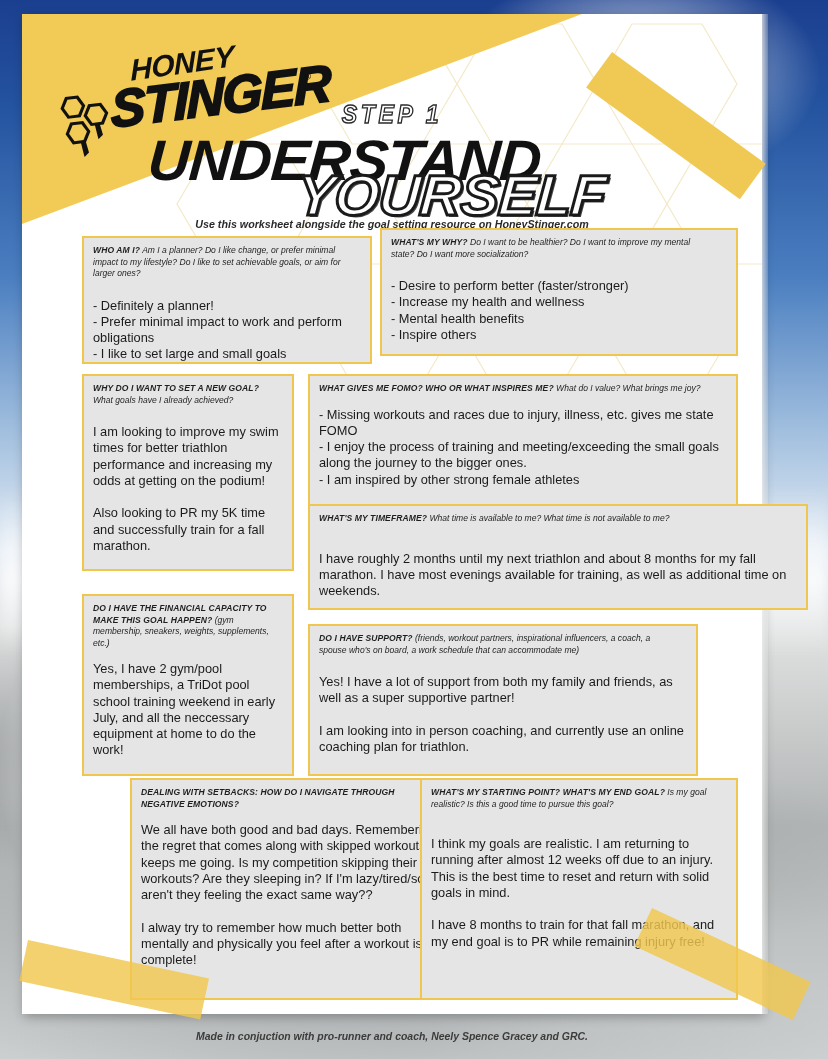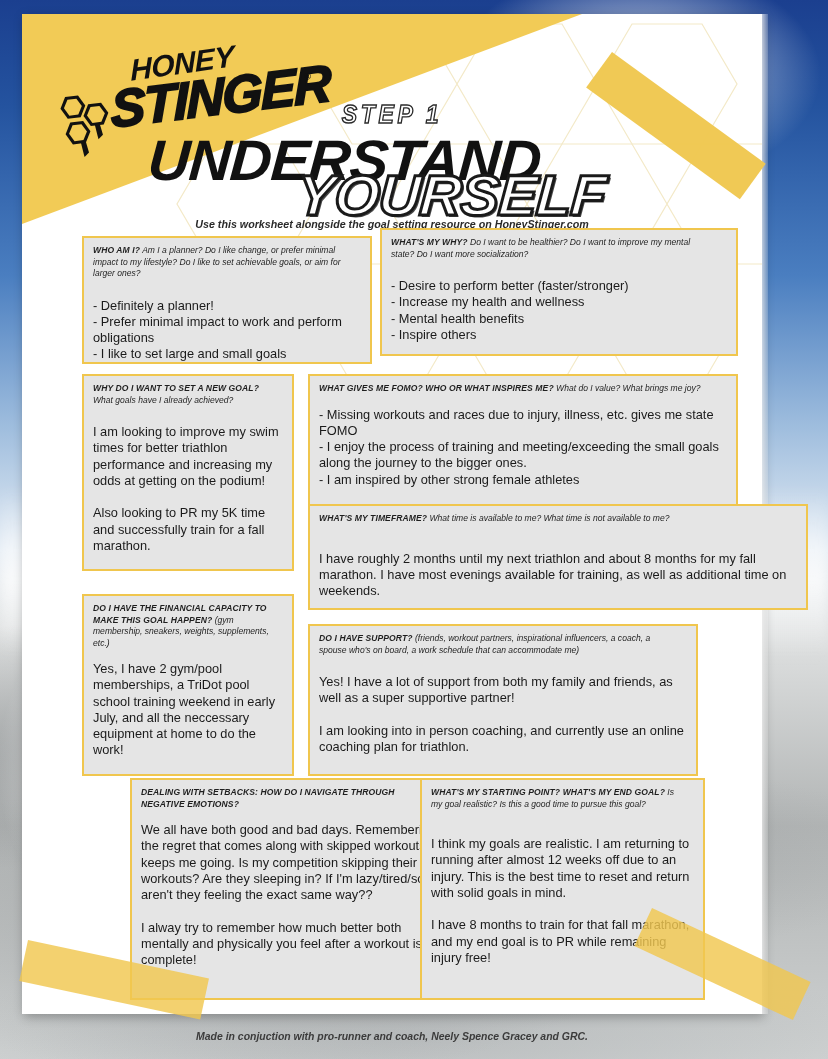--- a/index.html
+++ b/index.html
@@ -302,21 +302,21 @@
       <div class="qbox" style="left:60px; top:764px; width:330px; height:222px;margin-left:48px;">
         <div class="q-prompt">
           <b>DEALING WITH SETBACKS: HOW DO I NAVIGATE THROUGH NEGATIVE EMOTIONS?</b><span></span>
         </div>
         <div class="gap-sm"></div>
         <div class="q-answer">We all have both good and bad days. Remembering the regret that comes along with skipped workouts keeps me going. Is my competition skipping their workouts? Are they sleeping in? If I'm lazy/tired/sore, aren't they feeling the exact same way??
 
 I alway try to remember how much better both mentally and physically you feel after a workout is complete!</div>
       </div>
 
-      <div class="qbox" style="left:398px; top:764px; width:285px; height:222px;">
+      <div class="qbox" style="left:398px; top:764px; width:318px; height:222px;">
         <div class="q-prompt">
           <b>WHAT'S MY STARTING POINT? WHAT'S MY END GOAL?</b><span> Is my goal realistic? Is this a good time to pursue this goal?</span>
         </div>
         <div class="gap-lg"></div>
         <div class="q-answer">I think my goals are realistic. I am returning to running after almost 12 weeks off due to an injury. This is the best time to reset and return with solid goals in mind.
 
 I have 8 months to train for that fall marathon, and my end goal is to PR while remaining injury free!</div>
       </div>
 
     </div>

